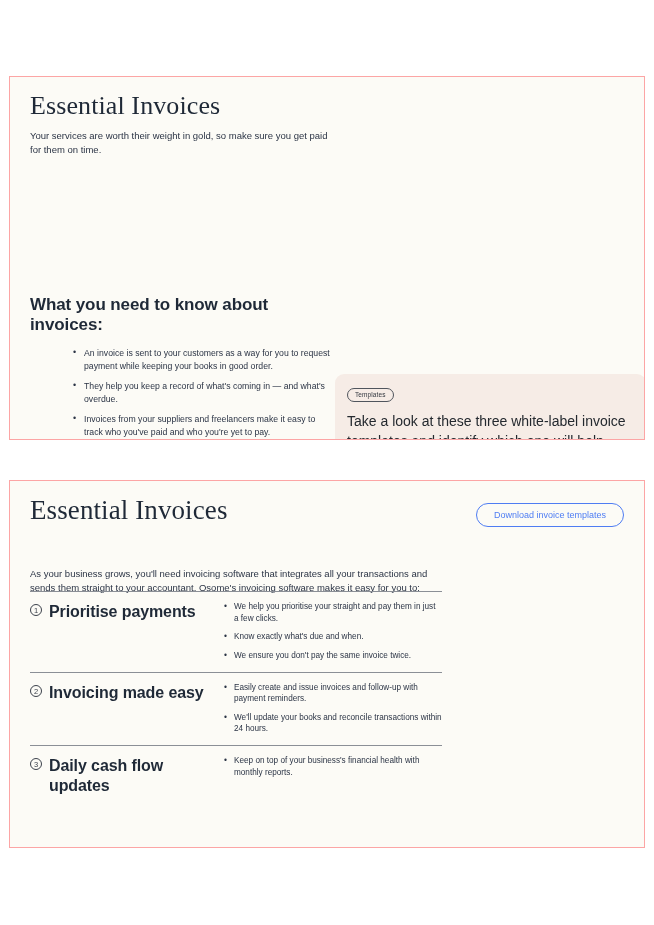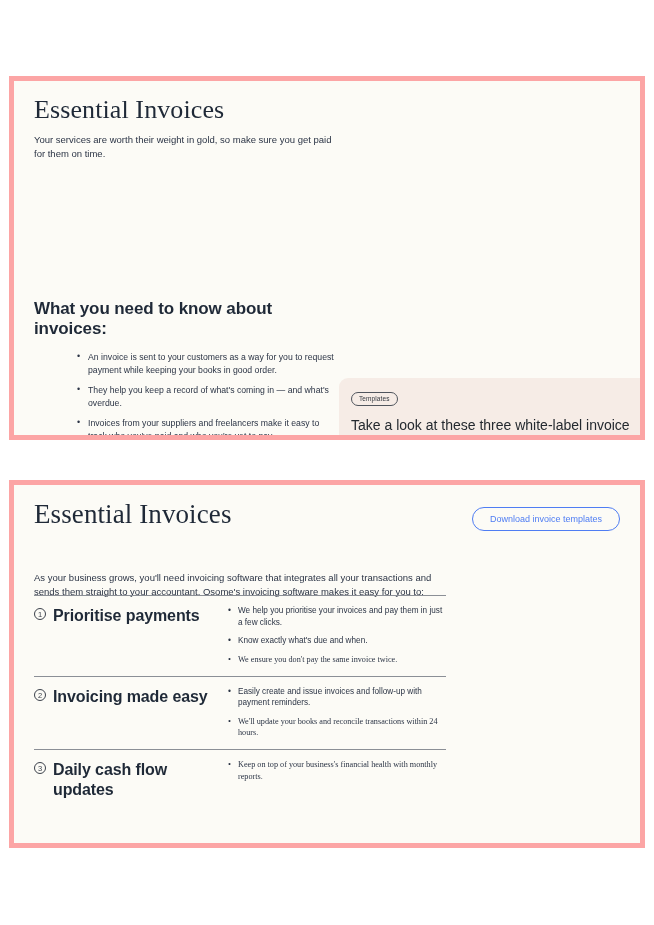--- a/index.html
+++ b/index.html
@@ -19,21 +19,21 @@
     position: relative;
     overflow: hidden;
   }
 
   
   .slide {
     position: absolute;
     left: 9px;
     width: 636px;
     background: #fcfbf6;
-    border: 5px solid #fca5a5;
+    border: 1px solid #fca5a5;
     overflow: hidden;
   }
   .slide-1 { top: 76px;  height: 364px; }
   .slide-2 { top: 480px; height: 368px; }
 
   .slide-inner {
     position: absolute;
     left: 0; top: 0; right: 0; bottom: 0;
     padding: 14px 20px 0 20px;
   }
@@ -187,21 +187,21 @@
   }
   .sec-right { flex: 1; }
   ul.sec-list { list-style: none; padding-left: 12px; }
   ul.sec-list li {
     position: relative;
     font-size: 8.2px;
     line-height: 1.42;
     color: #2b3445;
     margin-bottom: 7px;
   }
-  ul.sec-list li:last-child { margin-bottom: 0; font-family: Liberation Serif, serif; }
+  ul.sec-list li:last-child { margin-bottom: 0; }
   ul.sec-list li:before {
     content: "\2022";
     position: absolute;
     left: -10px;
     top: -1px;
     font-size: 8.5px;
   }
 </style>
 </head>
 <body>
@@ -242,21 +242,21 @@
 
     <div class="sections">
 
       <div class="section">
         <div class="sec-left">
           <span class="num">1</span>
           <span class="sec-title">Prioritise payments</span>
         </div>
         <div class="sec-right">
           <ul class="sec-list">
-            <li>We help you prioritise your invoices and pay them in just a few clicks.</li>
+            <li>We help you prioritise your straight and pay them in just a few clicks.</li>
             <li>Know exactly what's due and when.</li>
             <li>We ensure you don't pay the same invoice twice.</li>
           </ul>
         </div>
       </div>
 
       <div class="section">
         <div class="sec-left">
           <span class="num">2</span>
           <span class="sec-title">Invoicing made easy</span>

